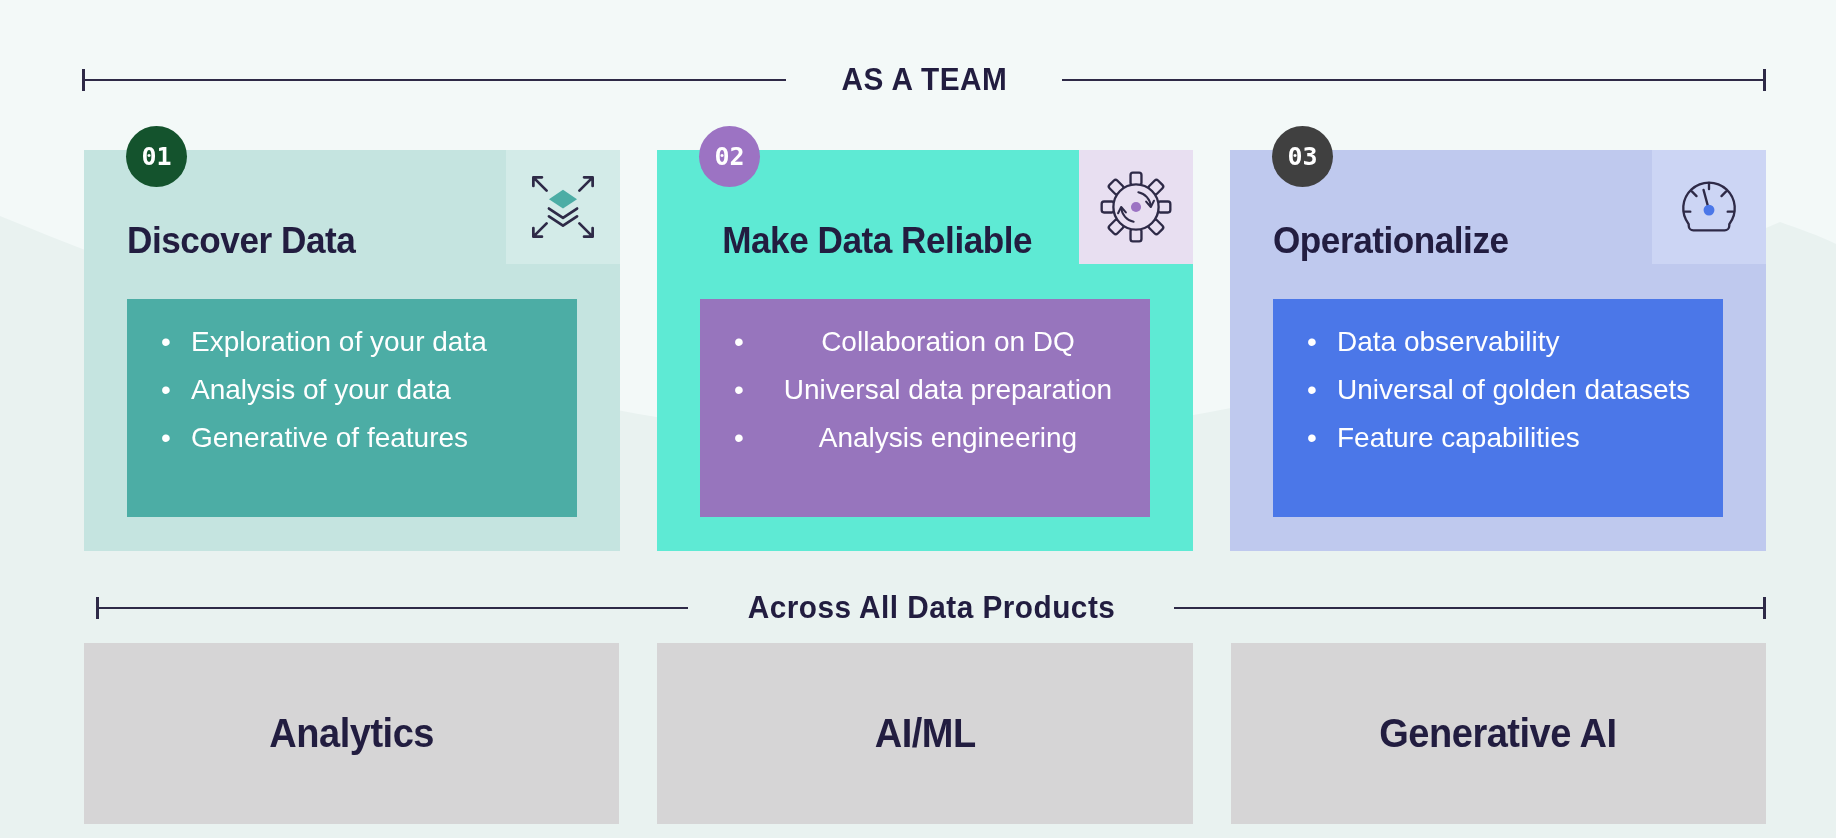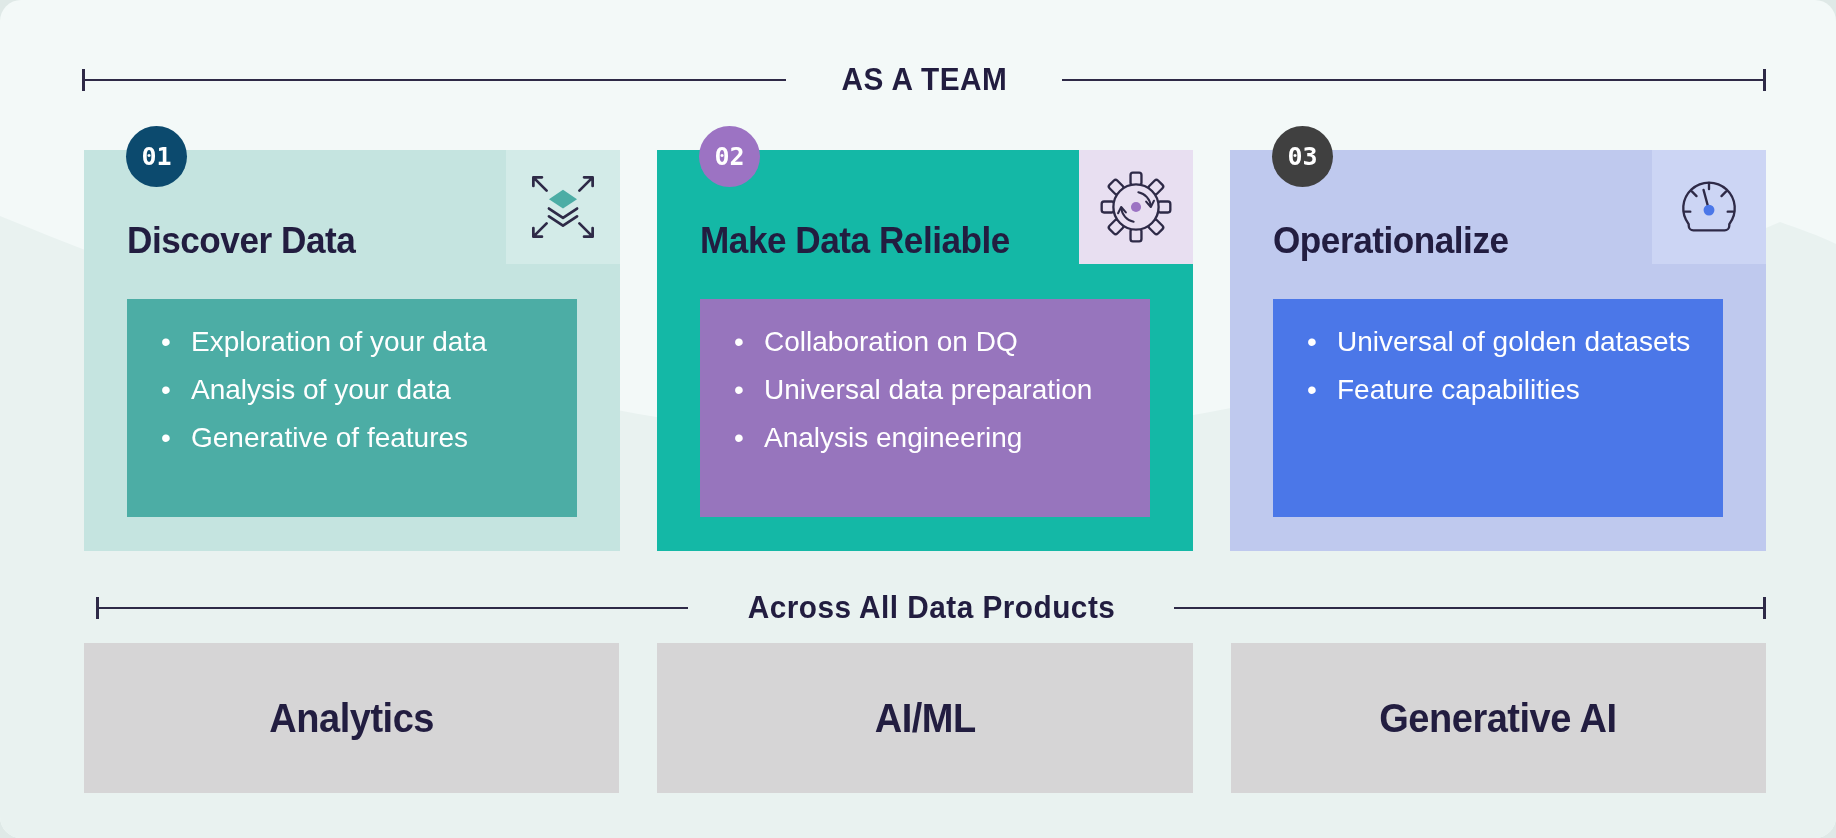--- a/index.html
+++ b/index.html
@@ -3,21 +3,20 @@
 <meta charset="utf-8">
 <style>
   html,body{margin:0;padding:0;background:#dfe9e7;}
   .canvas{
     position:relative;
     width:1836px;height:838px;
     background:#f3f9f8;
     overflow:hidden;
     font-family:"Liberation Sans", sans-serif;
     color:#221d40;
-    border-radius:21px;
   }
   .bgwave{position:absolute;left:0;top:0;width:1836px;height:838px;}
 
   
   .divider{
     position:absolute;left:82px;right:70px;height:40px;
     display:flex;align-items:center;
   }
   .divider.top{top:60px;}
   .divider.mid{top:588px;padding-left:14px;}
@@ -29,30 +28,30 @@
     transform:scaleX(.96);
   }
 
   
   .cards-row{
     position:absolute;left:84px;right:70px;top:150px;height:401px;
     display:flex;gap:37px;
   }
   .card{flex:1;position:relative;}
   .card.c1{background:#c5e4e0;}
-  .card.c2{background:#14b8a6;}
+  .card.c2{background:#5eead4;text-align:center;}
   .card.c3{background:#bfc9ee;}
 
   .badge{
     position:absolute;top:-24px;left:42px;width:61px;height:61px;
     border-radius:50%;display:flex;align-items:center;justify-content:center;
     color:#ffffff;font-family:"DejaVu Sans Mono", monospace;
     font-weight:bold;font-size:25px;
   }
-  .c1 .badge{background:#0c4a6e;}
+  .c1 .badge{background:#14532d;}
   .c2 .badge{background:#9c73c3;}
   .c3 .badge{background:#404040;}
 
   .icon-box{
     position:absolute;top:0;right:0;width:114px;height:114px;
     display:flex;align-items:center;justify-content:center;
   }
   .c1 .icon-box{background:#d3ebe8;}
   .c2 .icon-box{background:#e8dff1;}
   .c3 .icon-box{background:#ccd5f4;}
@@ -77,21 +76,21 @@
     position:relative;padding-left:34px;margin-bottom:12px;
     color:#ffffff;font-size:28px;line-height:36px;max-width:368px;
   }
   .list-box li::before{
     content:"\2022";position:absolute;left:4px;top:0;
     color:#ffffff;font-size:28px;line-height:36px;
   }
 
   
   .products-row{
-    position:absolute;left:84px;right:70px;top:643px;height:150px;
+    position:absolute;left:84px;right:70px;top:643px;height:181px;
     display:flex;gap:38px;
   }
   .product-box{
     flex:1;background:#d6d5d6;
     display:flex;align-items:center;justify-content:center;
   }
   .product-label{
     font-weight:bold;font-size:40px;letter-spacing:-.5px;
     color:#221d40;transform:scaleX(.95);
   }
@@ -186,20 +185,21 @@
             <line x1="18" y1="56" x2="26" y2="56"></line>
             <line x1="82" y1="56" x2="74" y2="56"></line>
             <line x1="50" y1="54" x2="43" y2="28"></line>
           </g>
           <circle cx="50" cy="54" r="7" fill="#4b77e8"></circle>
         </svg>
       </div>
       <div class="card-title">Operationalize</div>
       <div class="list-box">
         <ul>
+          <li>Data observability</li>
           <li>Universal of golden datasets</li>
           <li>Feature capabilities</li>
         </ul>
       </div>
     </div>
 
   </div>
 
   <div class="divider mid">
     <span class="cap"></span>

